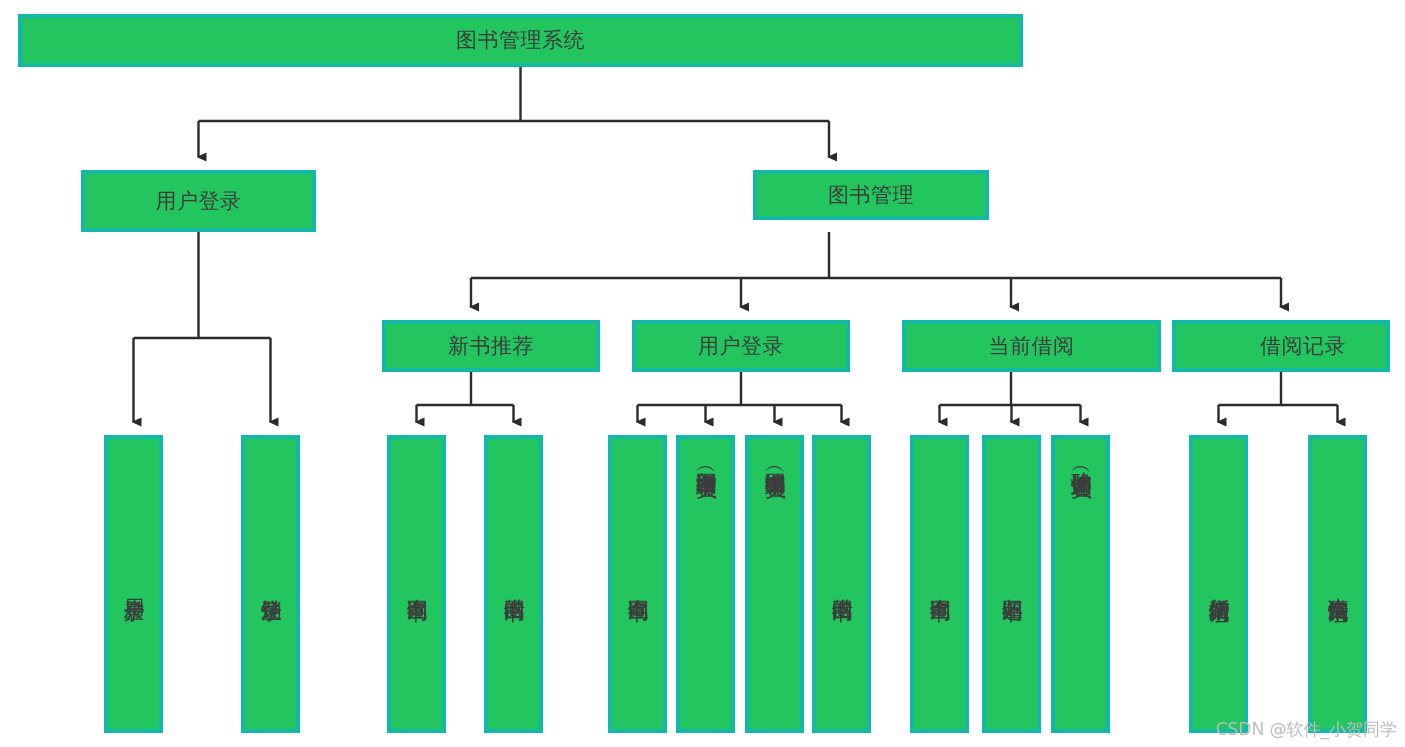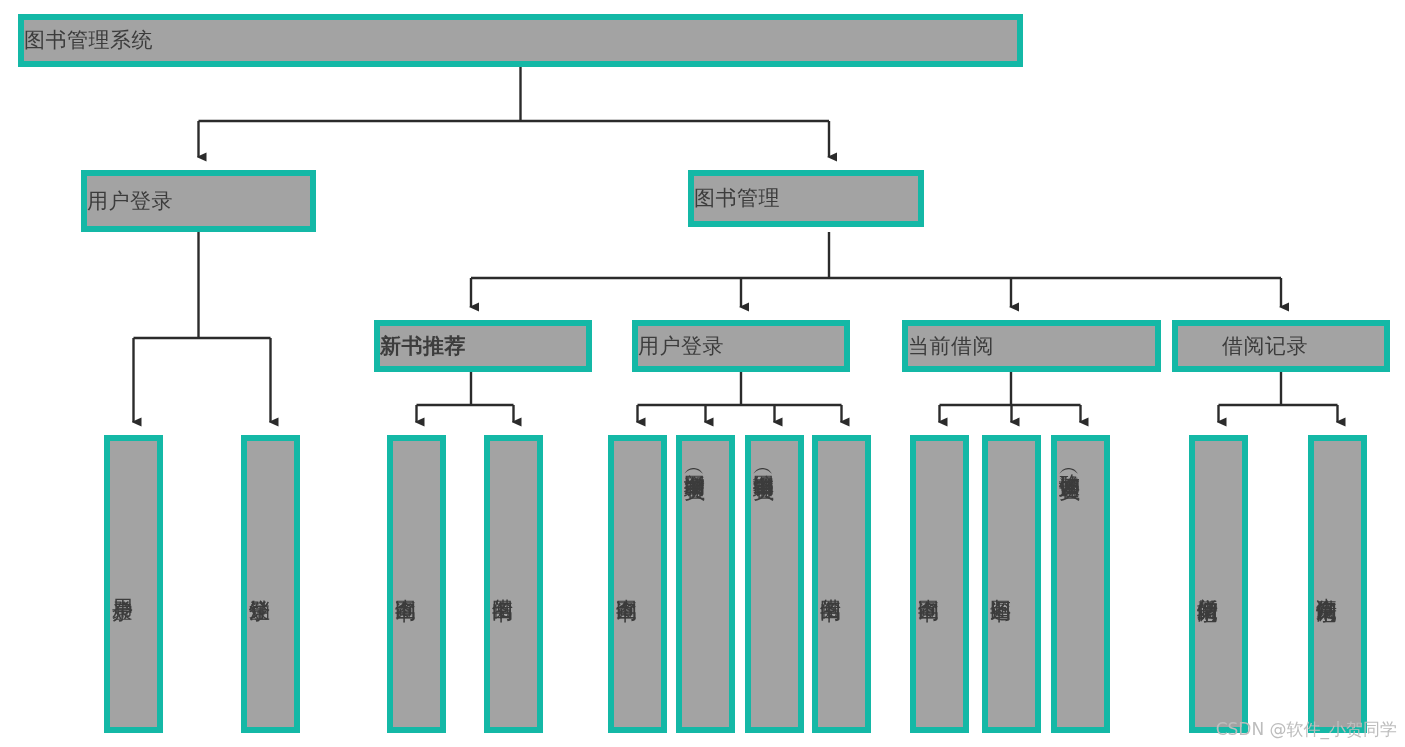--- a/index.html
+++ b/index.html
@@ -25,24 +25,25 @@
     position: absolute;
     left: 0;
     top: 0;
     width: 1405px;
     height: 747px;
     display: block;
   }
   .node-box {
     position: absolute;
     box-sizing: border-box;
-    background: #a3a3a3;
-    border: 6px solid #14b8a6;
+    background: #22c55e;
+    border: 4px solid #14b8a6;
     display: flex;
     align-items: center;
+    justify-content: center;
     overflow: hidden;
   }
   .node-label {
     color: #3c3c3c;
     font-size: 21px;
     line-height: 1.05;
     letter-spacing: 0.5px;
     white-space: nowrap;
     font-family: "DejaVu Sans", "Liberation Sans", sans-serif;
   }
@@ -123,24 +124,24 @@
       </g>
   </svg>
 
   <div id="nodes-layer">
       <div class="node-box" style="left: 18px; top: 14px; width: 1005px; height: 53px;">
         <span class="node-label">图书管理系统</span>
       </div>
       <div class="node-box" style="left: 81px; top: 170px; width: 235px; height: 62px;">
         <span class="node-label">用户登录</span>
       </div>
-      <div class="node-box" style="left: 688px; top: 170px; width: 236px; height: 57px;">
+      <div class="node-box" style="left: 753px; top: 170px; width: 236px; height: 50px;">
         <span class="node-label">图书管理</span>
       </div>
-      <div class="node-box" style="left: 374px; top: 320px; width: 218px; height: 52px; font-weight: bold;">
+      <div class="node-box" style="left: 382px; top: 320px; width: 218px; height: 52px;">
         <span class="node-label">新书推荐</span>
       </div>
       <div class="node-box" style="left: 632px; top: 320px; width: 218px; height: 52px;">
         <span class="node-label">用户登录</span>
       </div>
       <div class="node-box" style="left: 902px; top: 320px; width: 259px; height: 52px;">
         <span class="node-label">当前借阅</span>
       </div>
       <div class="node-box" style="left: 1172px; top: 320px; width: 218px; height: 52px; padding-left: 44px;">
         <span class="node-label">借阅记录</span>

